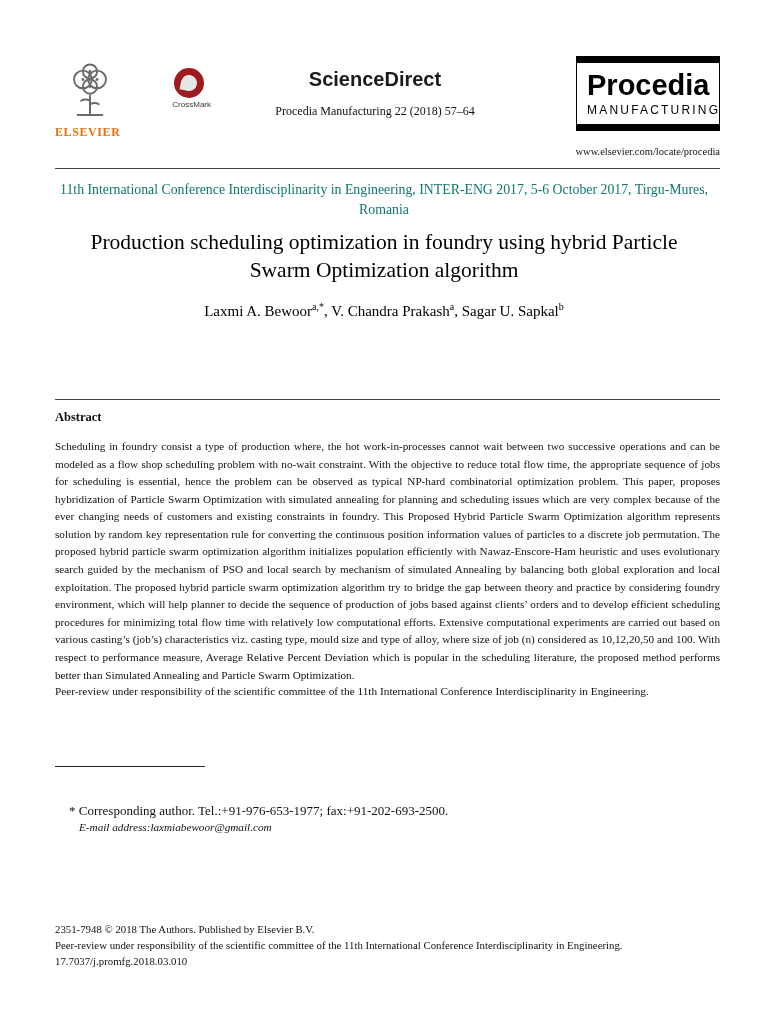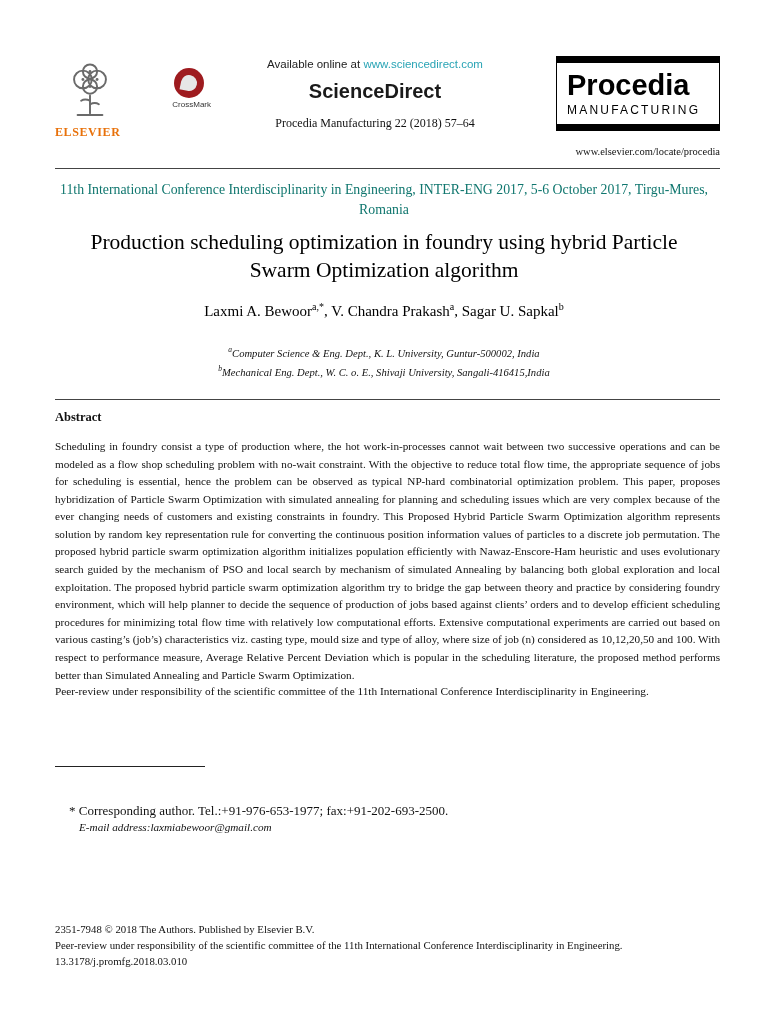--- a/index.html
+++ b/index.html
@@ -20,21 +20,21 @@
   .cm-icon::after { content:""; position:absolute; left:7px; top:7px; width:16px; height:16px;
     border-radius:50% 50% 50% 0; background:#e6e6e6; transform:rotate(12deg); }
   .cm-label { font-family:"Liberation Sans",sans-serif; font-size:8px; color:#333; margin-top:2px; }
 
   .head-center { position:absolute; left:160px; right:185px; top:2px; text-align:center; }
   .avail { font-family:"Liberation Sans",sans-serif; font-size:11.5px; color:#222; }
   .avail .url { color:#29a4b5; }
   .sd-wordmark { font-family:"Liberation Sans",sans-serif; font-weight:bold; font-size:20px; color:#1a1a1a; margin-top:10px; }
   .journal-ref { font-size:12px; margin-top:13px; color:#111; }
 
-  .procedia-box { position:absolute; right:0; top:0; width:164px;
+  .procedia-box { position:absolute; right:0; top:0; width:144px;
     border-top:7px solid #000; border-bottom:7px solid #000;
     border-left:1px solid #000; border-right:1px solid #000;
     padding:8px 10px 7px 10px; box-sizing:border-box; background:#fff; }
   .procedia-title { font-family:"Liberation Sans",sans-serif; font-weight:bold; font-size:29px; line-height:1; color:#000; }
   .procedia-sub { font-family:"Liberation Sans",sans-serif; font-size:12px; letter-spacing:2.2px; margin-top:3px; color:#000; }
   .locate-url { position:absolute; right:0; top:90px; font-size:10.5px; color:#111; }
 
   .rule-1 { position:absolute; left:55px; right:48px; top:168px; border-top:1.3px solid #444; }
 
   
@@ -93,23 +93,20 @@
       </span>
       <div class="elsevier-word">ELSEVIER</div>
     </div>
 
     <div class="crossmark">
       <div class="cm-icon"></div>
       <div class="cm-label">CrossMark</div>
     </div>
 
     <div class="head-center">
-      <div class="avail">
-        <span>Available online at </span><span class="url">www.sciencedirect.com</span>
-      </div>
       <div class="sd-wordmark">ScienceDirect</div>
       <div class="journal-ref">Procedia Manufacturing 22 (2018) 57–64</div>
     </div>
 
     <div class="procedia-box">
       <div class="procedia-title">Procedia</div>
       <div class="procedia-sub">MANUFACTURING</div>
     </div>
     <div class="locate-url">www.elsevier.com/locate/procedia</div>
   </div>
@@ -117,40 +114,36 @@
   <div class="rule-1"></div>
 
   <div class="conference">11th International Conference Interdisciplinarity in Engineering, INTER-ENG 2017, 5-6 October 2017, Tirgu-Mures, Romania</div>
 
   <div class="paper-title">Production scheduling optimization in foundry using hybrid Particle Swarm Optimization algorithm</div>
 
   <div class="authors">
     <span><span>Laxmi A. Bewoor</span><sup>a,*</sup><span>, </span></span><span><span>V. Chandra Prakash</span><sup>a</sup><span>, </span></span><span><span>Sagar U. Sapkal</span><sup>b</sup></span>
   </div>
 
-  <div class="affiliations">
-    <div><sup>a</sup><span>Computer Science &amp; Eng. Dept., K. L. University, Guntur-500002, India</span></div>
-    <div><sup>b</sup><span>Mechanical Eng. Dept., W. C. o. E., Shivaji University, Sangali-416415,India</span></div>
-  </div>
 
   <div class="rule-2"></div>
 
   <div class="abstract">
     <div class="abstract-heading">Abstract</div>
     <div class="abstract-body">Scheduling in foundry consist a type of production where, the hot work-in-processes cannot wait between two successive operations and can be modeled as a flow shop scheduling problem with no-wait constraint. With the objective to reduce total flow time, the appropriate sequence of jobs for scheduling is essential, hence the problem can be observed as typical NP-hard combinatorial optimization problem. This paper, proposes hybridization of Particle Swarm Optimization with simulated annealing for planning and scheduling issues which are very complex because of the ever changing needs of customers and existing constraints in foundry. This Proposed Hybrid Particle Swarm Optimization algorithm represents solution by random key representation rule for converting the continuous position information values of particles to a discrete job permutation. The proposed hybrid particle swarm optimization algorithm initializes population efficiently with Nawaz-Enscore-Ham heuristic and uses evolutionary search guided by the mechanism of PSO and local search by mechanism of simulated Annealing by balancing both global exploration and local exploitation. The proposed hybrid particle swarm optimization algorithm try to bridge the gap between theory and practice by considering foundry environment, which will help planner to decide the sequence of production of jobs based against clients’ orders and to develop efficient scheduling procedures for minimizing total flow time with relatively low computational efforts. Extensive computational experiments are carried out based on various casting’s (job’s) characteristics viz. casting type, mould size and type of alloy, where size of job (n) considered as 10,12,20,50 and 100. With respect to performance measure, Average Relative Percent Deviation which is popular in the scheduling literature, the proposed method performs better than Simulated Annealing and Particle Swarm Optimization.</div>
     <div class="peer-line">Peer-review under responsibility of the scientific committee of the 11th International Conference Interdisciplinarity in Engineering.</div>
   </div>
 
   <div class="footnote">
     <div class="fn-sep"></div>
     <div class="fn-corresponding">* Corresponding author. Tel.:+91-976-653-1977; fax:+91-202-693-2500.</div>
     <div class="fn-email">
       <span>E-mail address:</span><span>laxmiabewoor@gmail.com</span>
     </div>
   </div>
 
   <div class="footer">
     <div>2351-7948 © 2018 The Authors. Published by Elsevier B.V.</div>
     <div>Peer-review under responsibility of the scientific committee of the 11th International Conference Interdisciplinarity in Engineering.</div>
-    <div>13.3178/j.promfg.2018.03.010</div>
+    <div>17.7037/j.promfg.2018.03.010</div>
   </div>
 
 </div>
 
 </body></html>

